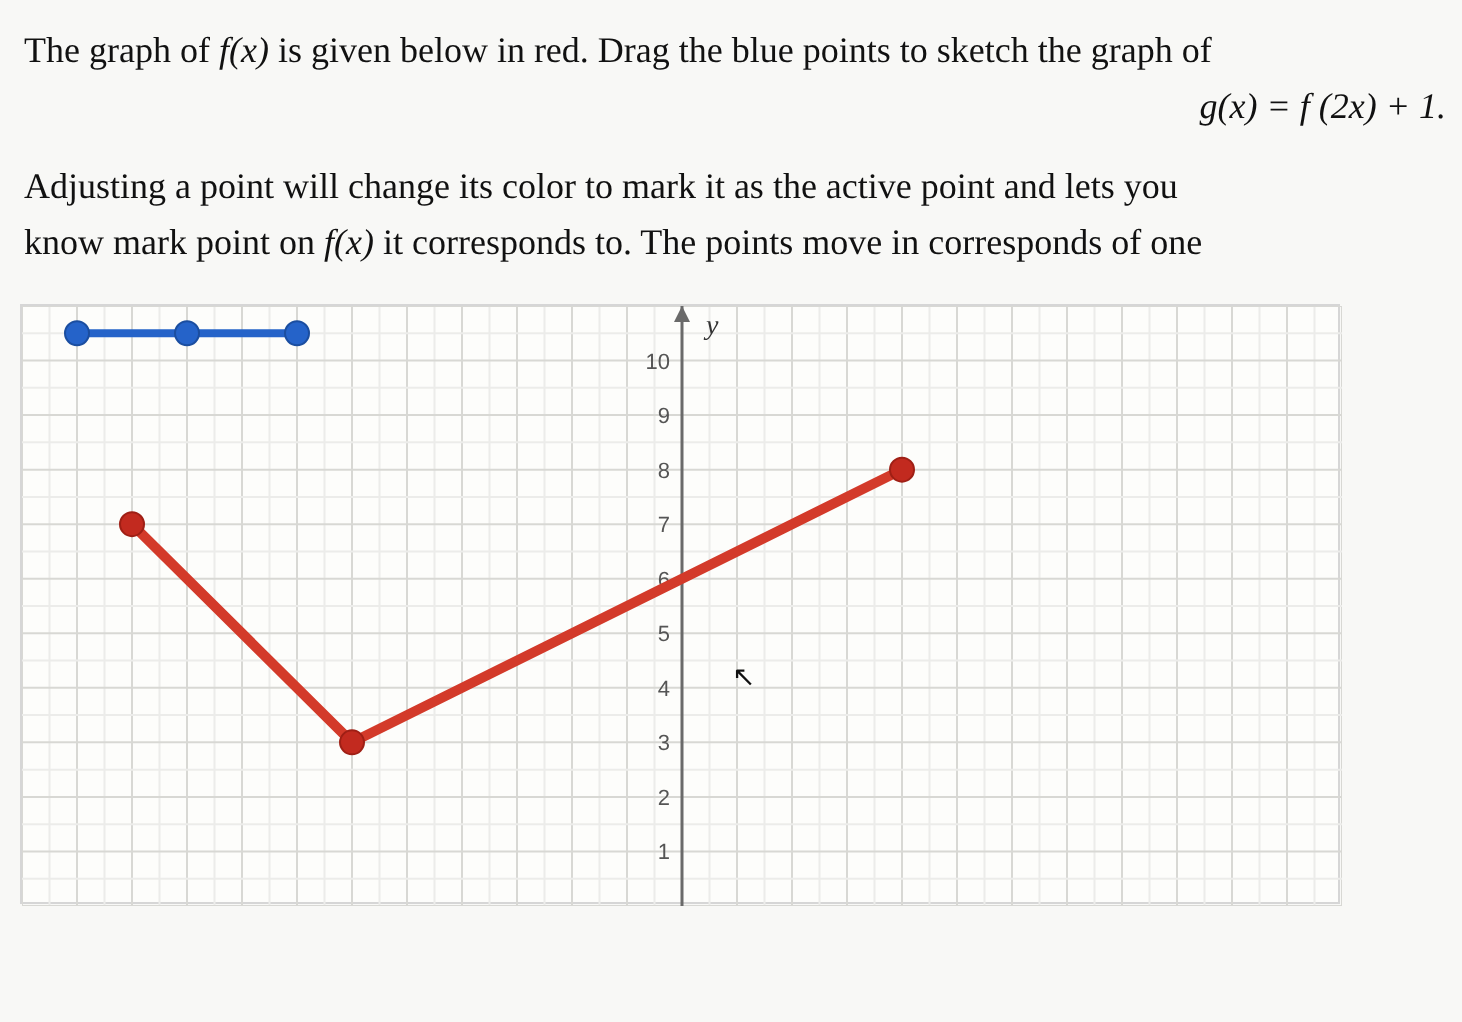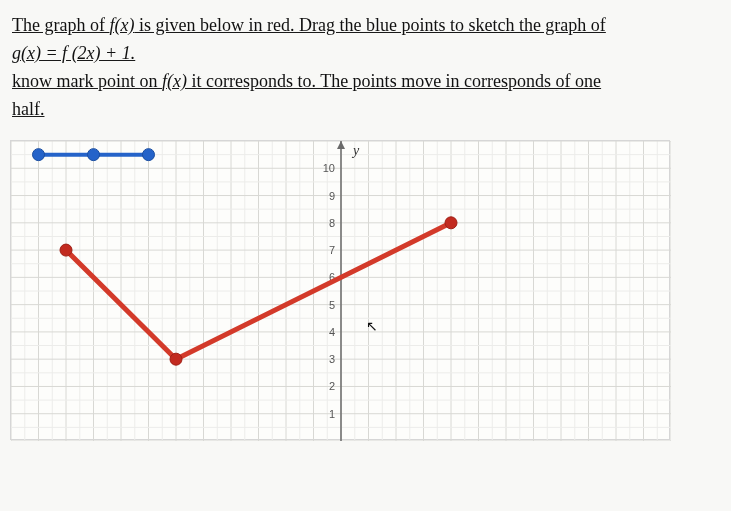--- a/index.html
+++ b/index.html
@@ -7,21 +7,20 @@
       font-family: Georgia, 'Times New Roman', serif;
       background: #f8f8f6;
       width: 731px;
       height: 511px;
       overflow: hidden;
       position: relative;
     }
     .content {
       padding: 12px 8px 0 12px;
       color: #1a1a1a;
-      text-decoration: underline;
     }
     .prompt-text {
       font-size: 18px;
       line-height: 1.45;
       margin-bottom: 14px;
       color: #111;
     }
     .math-ital { font-style: italic; font-family: 'Times New Roman', serif; }
     .graph-wrap {
       padding: 4px 0 0 10px;
@@ -45,27 +44,27 @@
     .blue-point { fill: #2563c9; stroke: #1b4ea0; stroke-width: 1; }
     .cursor { font-family: Arial; font-size: 14px; fill: #111; }
   </style>
 </head>
 <body>
 
 <div class="content">
   <p class="prompt-text">
     <span>The graph of </span><span class="math-ital">f(x)</span><span> is given below in red. Drag the blue points to sketch the graph of</span>
   </p>
-  <p class="prompt-text" style="margin-top:-12px;">
+  <p class="prompt-text" style="margin-top:-12px;text-align:right;">
     <span class="math-ital">g(x) = f (2x) + 1.</span>
   </p>
+  <p class="prompt-text">Adjusting a point will change its color to mark it as the active point and lets you</p>
   <p class="prompt-text" style="margin-top:-12px;">
     <span>know mark point on </span><span class="math-ital">f(x)</span><span> it corresponds to. The points move in corresponds of one</span>
   </p>
-  <p class="prompt-text" style="margin-top:-12px;">half.</p>
 </div>
 
 <div class="graph-wrap">
   <div class="graph">
     <svg width="660" height="300" viewBox="0 0 660 300">
       <g id="grid">
           <line x1="0" y1="0" x2="0" y2="300" class="grid-line"></line>
           <line x1="27.5" y1="0" x2="27.5" y2="300" class="grid-line"></line>
           <line x1="55" y1="0" x2="55" y2="300" class="grid-line"></line>
           <line x1="82.5" y1="0" x2="82.5" y2="300" class="grid-line"></line>

